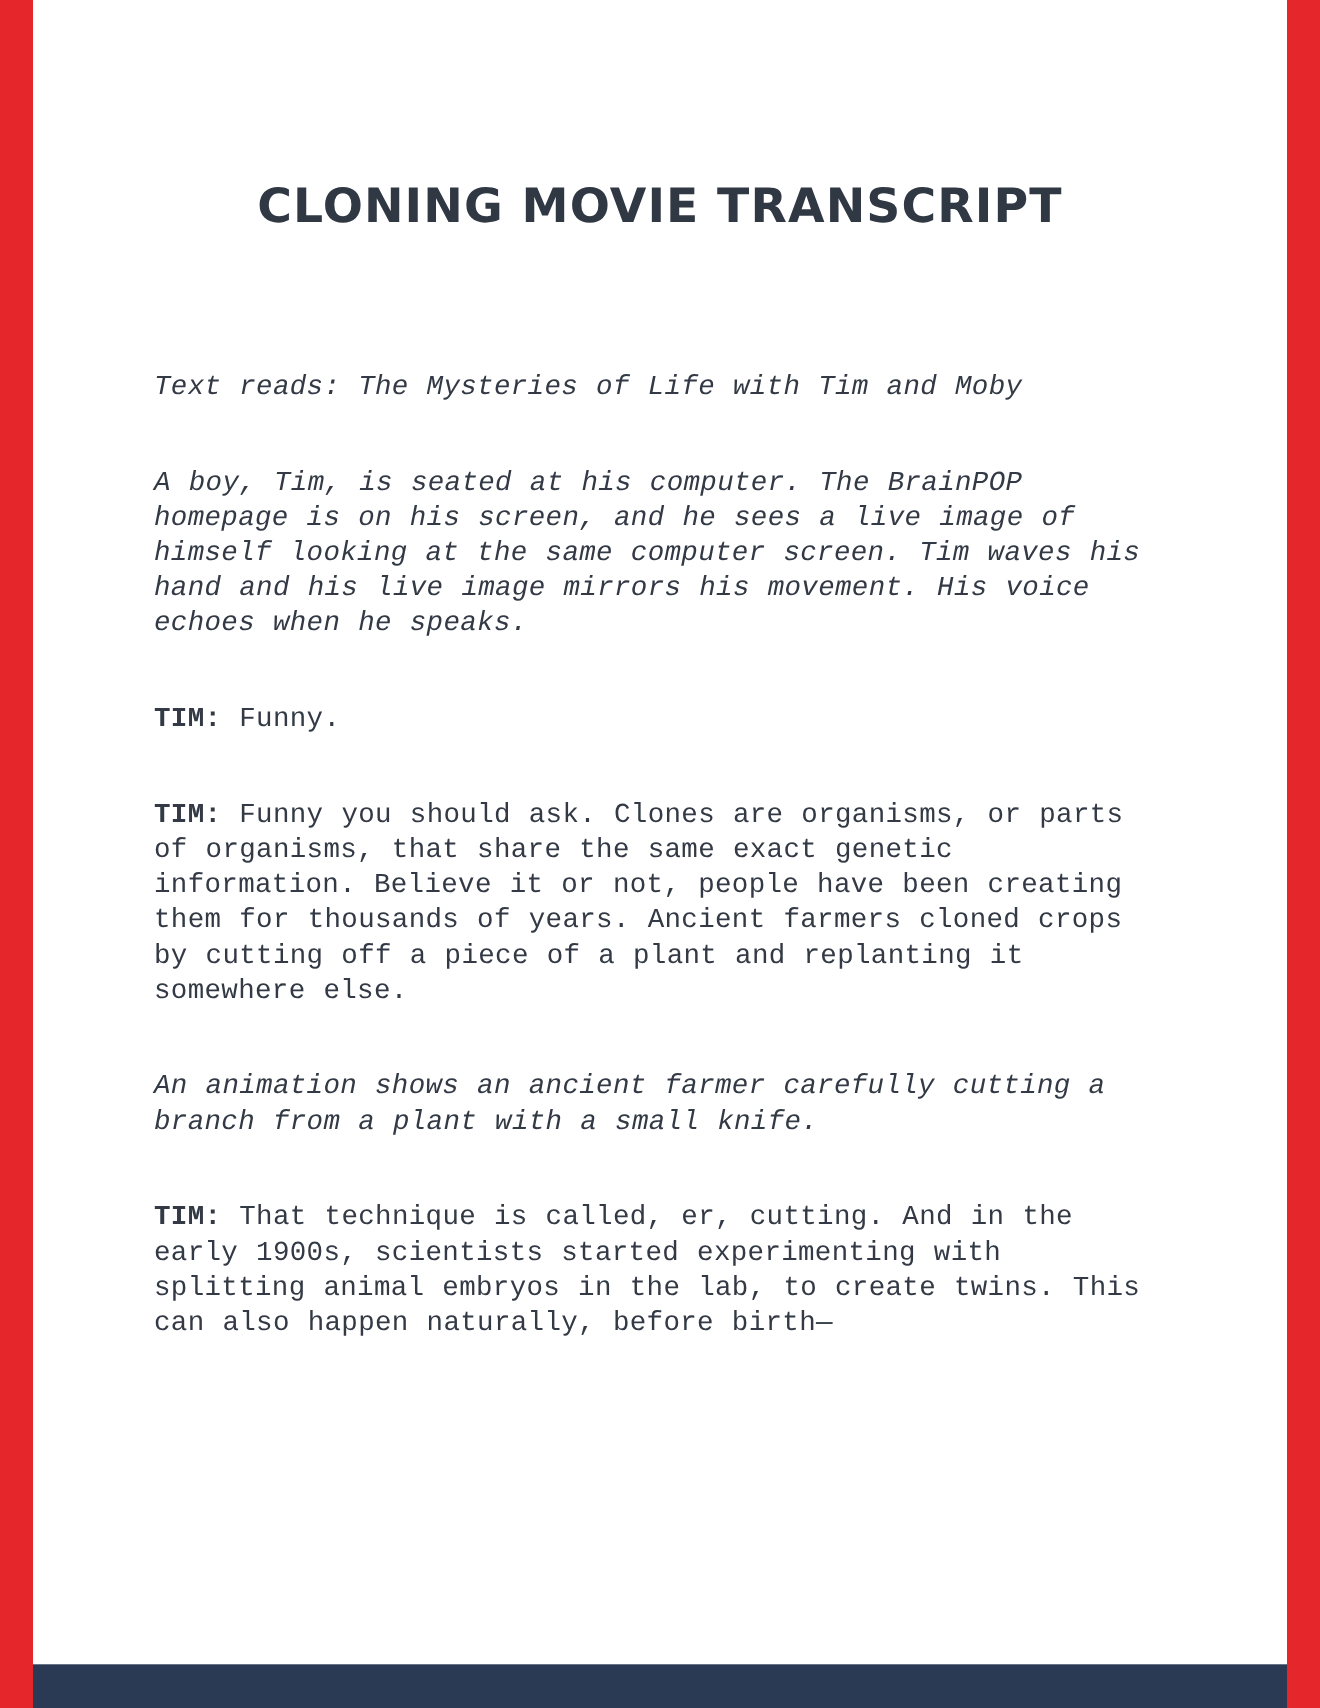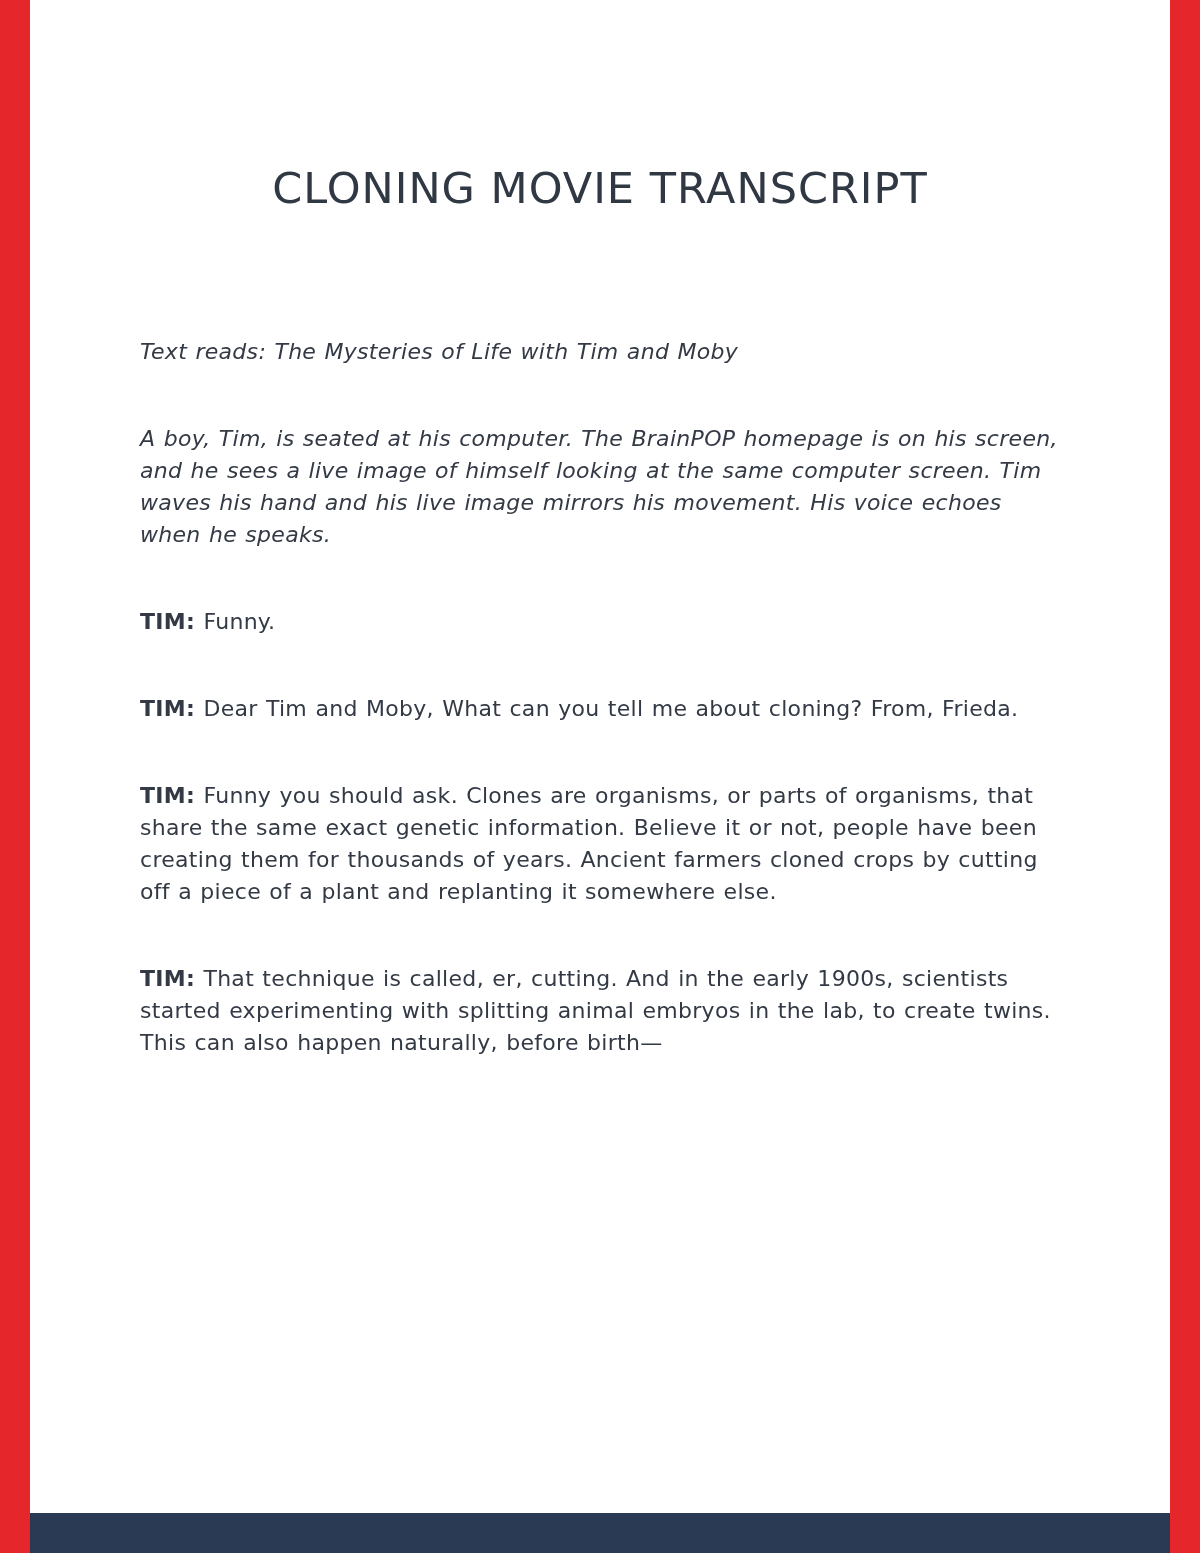--- a/index.html
+++ b/index.html
@@ -36,30 +36,31 @@
     position: absolute;
     left: 140px;
     top: 0;
     width: 920px;
   }
   h1.doc-title {
     margin: 163px 0 0 0;
     text-align: center;
     font-size: 43px;
     line-height: 50px;
-    font-weight: normal;
+    font-weight: bold;
     letter-spacing: 1px;
     color: #303844;
   }
   p.para {
     margin: 55px 0 0 0;
-    font-size: 22px;
+    font-size: 25px;
     line-height: 32px;
     letter-spacing: 0.3px;
     word-spacing: 1px;
+    font-family: Liberation Mono, monospace;
   }
   p.para.first {
     margin-top: 123px;
   }
   p.para.stage {
     font-style: italic;
   }
   b.speaker {
     font-weight: bold;
     margin-top: 24px;
@@ -84,29 +85,28 @@
   <p class="para stage">
     <span>A boy, Tim, is seated at his computer. The BrainPOP homepage is on his screen, and he sees a live image of himself looking at the same computer screen. Tim waves his hand and his live image mirrors his movement. His voice echoes when he speaks.</span>
   </p>
 
   <p class="para">
     <b class="speaker">TIM:</b>
     <span>Funny.</span>
   </p>
 
 
-  <p class="para">
-    <b class="speaker">TIM:</b>
-    <span>Dear Tim and Moby, What can you tell me about cloning? From, Frieda.</span>
-  </p>
 
   <p class="para">
     <b class="speaker">TIM:</b>
     <span>Funny you should ask. Clones are organisms, or parts of organisms, that share the same exact genetic information. Believe it or not, people have been creating them for thousands of years. Ancient farmers cloned crops by cutting off a piece of a plant and replanting it somewhere else.</span>
   </p>
 
+  <p class="para stage">
+    <span>An animation shows an ancient farmer carefully cutting a branch from a plant with a small knife.</span>
+  </p>
 
   <p class="para">
     <b class="speaker">TIM:</b>
     <span>That technique is called, er, cutting. And in the early 1900s, scientists started experimenting with splitting animal embryos in the lab, to create twins. This can also happen naturally, before birth—</span>
   </p>
 
 </div>
 
 </body></html>

